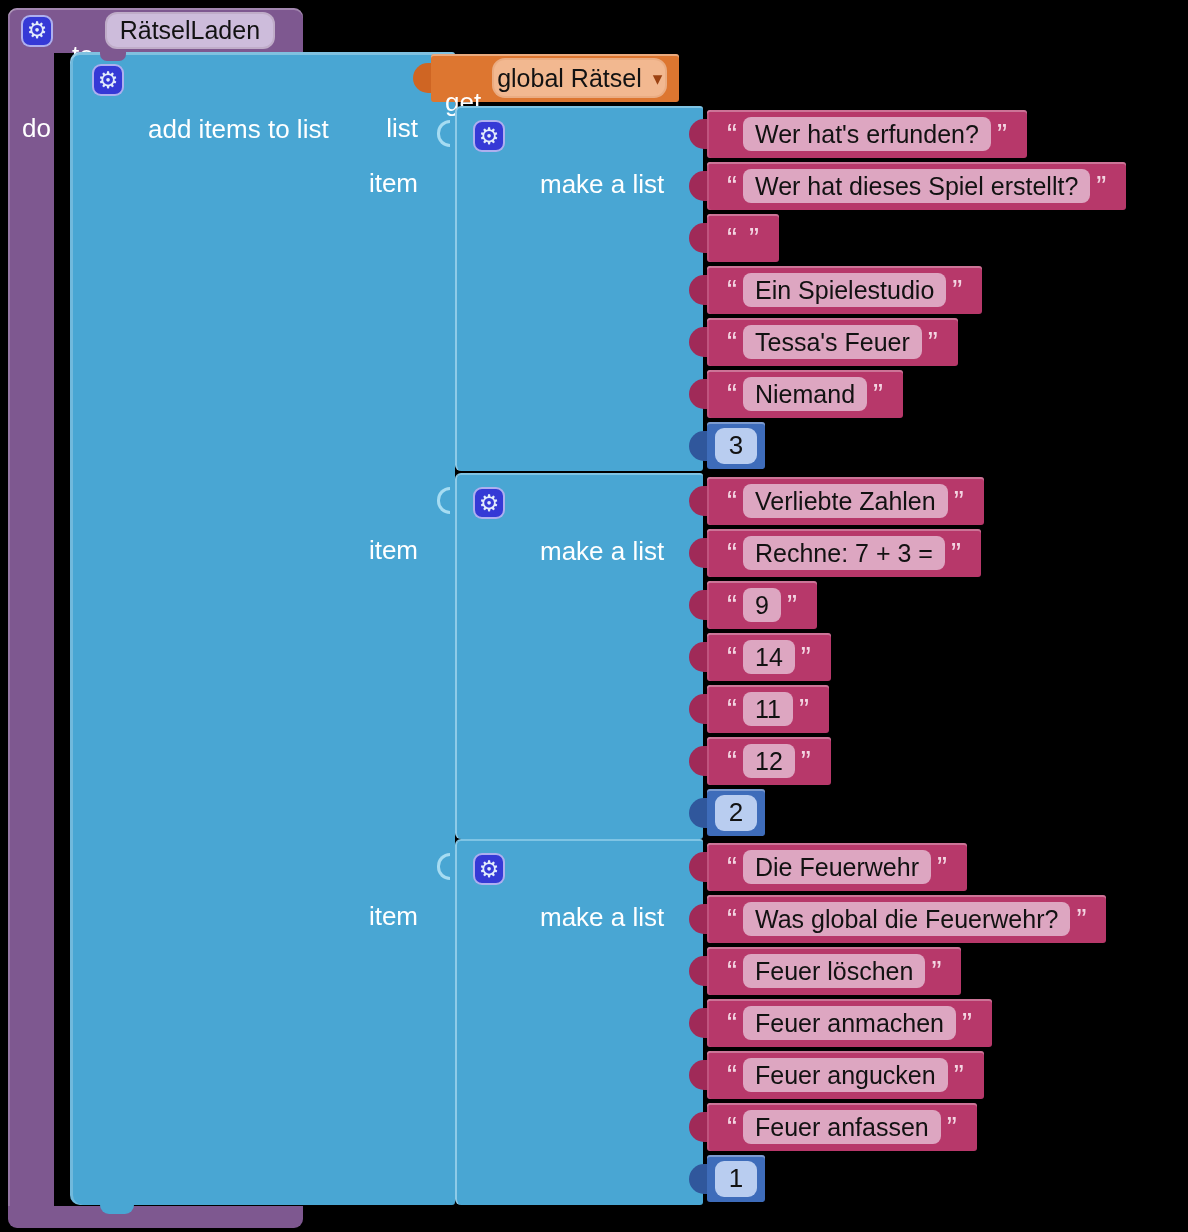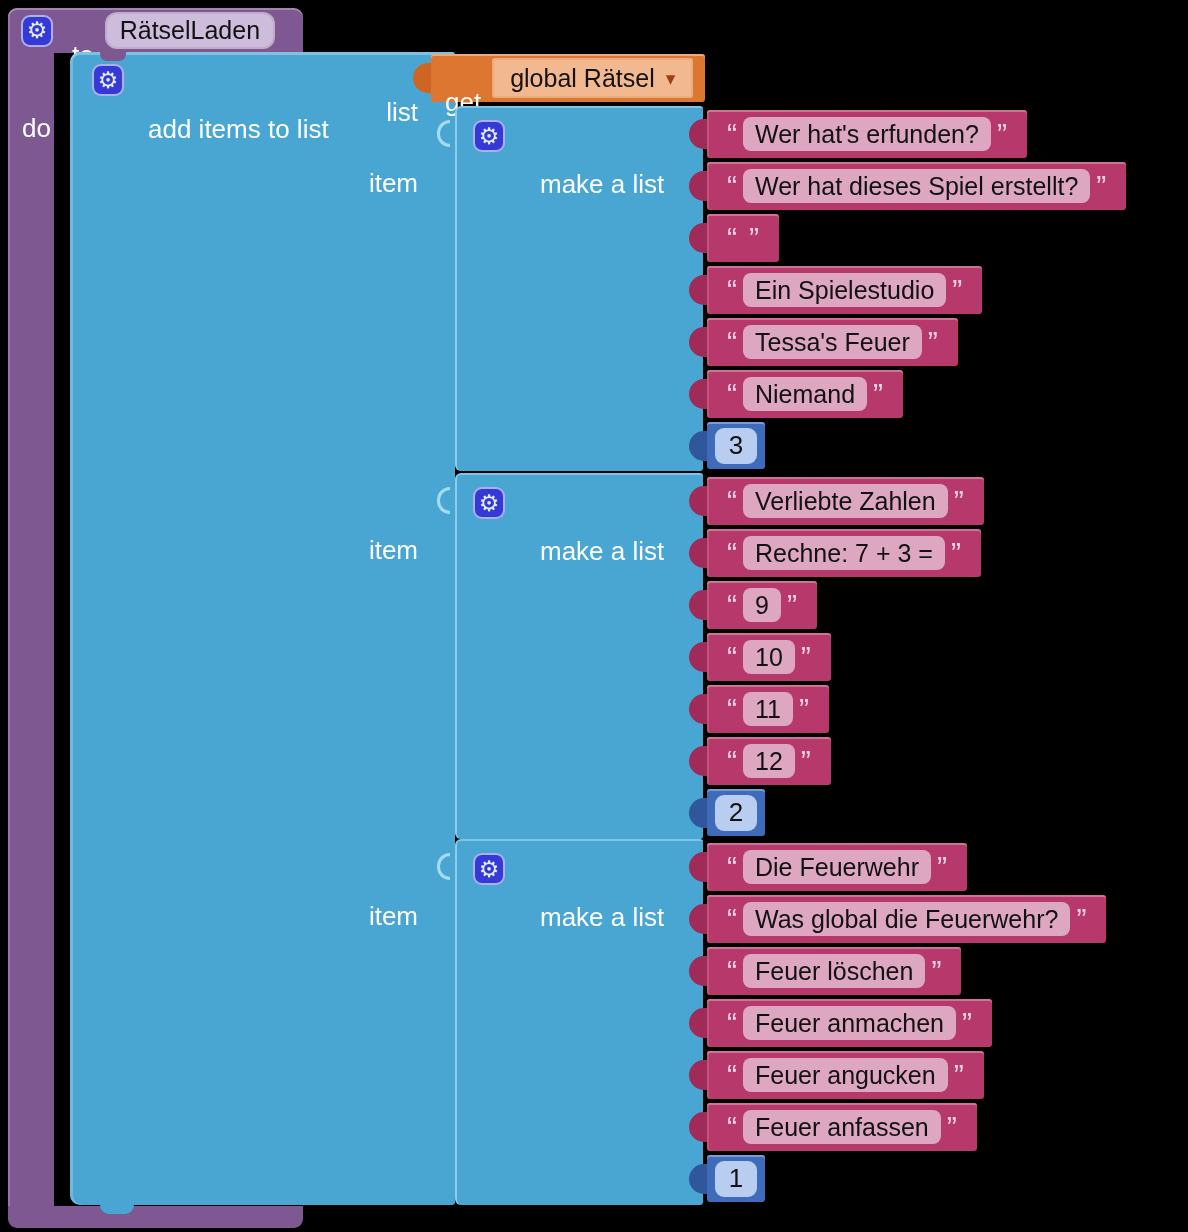--- a/index.html
+++ b/index.html
@@ -42,22 +42,22 @@
   .mklist .gear{position:absolute;left:16px;top:12px;}
   .mklist .lbl{position:absolute;left:83px;top:13px;line-height:30px;}
 
   
   .get-block{left:413px;top:54px;height:48px;display:flex;align-items:center;}
   .plug{flex:0 0 auto;align-self:center;width:18px;height:30px;border-radius:15px 0 0 15px;}
   .orange-plug{background:#cf6523;}
   .get-body{height:48px;display:flex;align-items:center;background:#dd7630;border-radius:3px;
             padding:0 14px;box-shadow:inset 0 2px 0 rgba(255,255,255,.38);}
   .get-body .lbl{margin-right:13px;}
-  .orange-field{height:36px;border-radius:1px;background:#f2b890;display:flex;align-items:center;
-                padding:0 16px;font-size:25px;color:#121212;white-space:nowrap;
+  .orange-field{height:36px;border-radius:11px;background:#f2b890;display:flex;align-items:center;
+                padding:0 3px;font-size:25px;color:#121212;white-space:nowrap;
                 box-shadow:0 0 0 2px rgba(255,255,255,.4);}
   .dd-arrow{margin-left:11px;color:#9c4212;font-size:19px;}
 
   
   .group{position:absolute;left:689px;display:flex;flex-direction:column;align-items:flex-start;}
   .row{display:flex;height:48px;margin-bottom:4px;}
   .pink-plug{background:#a02a58;}
   .str-body{display:flex;align-items:center;background:#b7386a;border-radius:3px;padding:0 14px;
             box-shadow:inset 0 2px 0 rgba(255,255,255,.30),inset 2px 0 0 rgba(255,255,255,.14);}
   .q{color:#f3d6e2;font-size:30px;line-height:48px;margin:0 6px;}
@@ -83,21 +83,21 @@
   <div class="abs proc proc-left">
     <span class="lbl">do</span>
   </div>
   <div class="abs proc proc-bottom"></div>
 
   <div class="abs additems"></div>
   <div class="abs proc-notch"></div>
   <div class="abs blue-bump"></div>
   <span class="abs gear" style="left:92px;top:64px;">⚙</span>
   <span class="abs lbl" style="left:148px;top:65px;">add items to list</span>
-  <span class="abs lbl" style="left:370px;top:48px;width:48px;text-align:right;">list</span>
+  <span class="abs lbl" style="left:370px;top:64px;width:48px;text-align:right;">list</span>
   <span class="abs lbl" style="left:340px;top:119px;width:78px;text-align:right;">item</span>
   <span class="abs lbl" style="left:340px;top:486px;width:78px;text-align:right;">item</span>
   <span class="abs lbl" style="left:340px;top:852px;width:78px;text-align:right;">item</span>
   <span class="abs arc" style="left:437px;top:120px;"></span>
   <span class="abs arc" style="left:437px;top:487px;"></span>
   <span class="abs arc" style="left:437px;top:853px;"></span>
 
   <div class="abs get-block">
     <span class="plug orange-plug"></span>
     <div class="get-body">
@@ -200,21 +200,21 @@
       <div class="str-body">
         <span class="q">“</span>
         <span class="pink-field">9</span>
         <span class="q">”</span>
       </div>
     </div>
     <div class="row">
       <span class="plug pink-plug"></span>
       <div class="str-body">
         <span class="q">“</span>
-        <span class="pink-field">10</span>
+        <span class="pink-field">14</span>
         <span class="q">”</span>
       </div>
     </div>
     <div class="row">
       <span class="plug pink-plug"></span>
       <div class="str-body">
         <span class="q">“</span>
         <span class="pink-field">11</span>
         <span class="q">”</span>
       </div>

